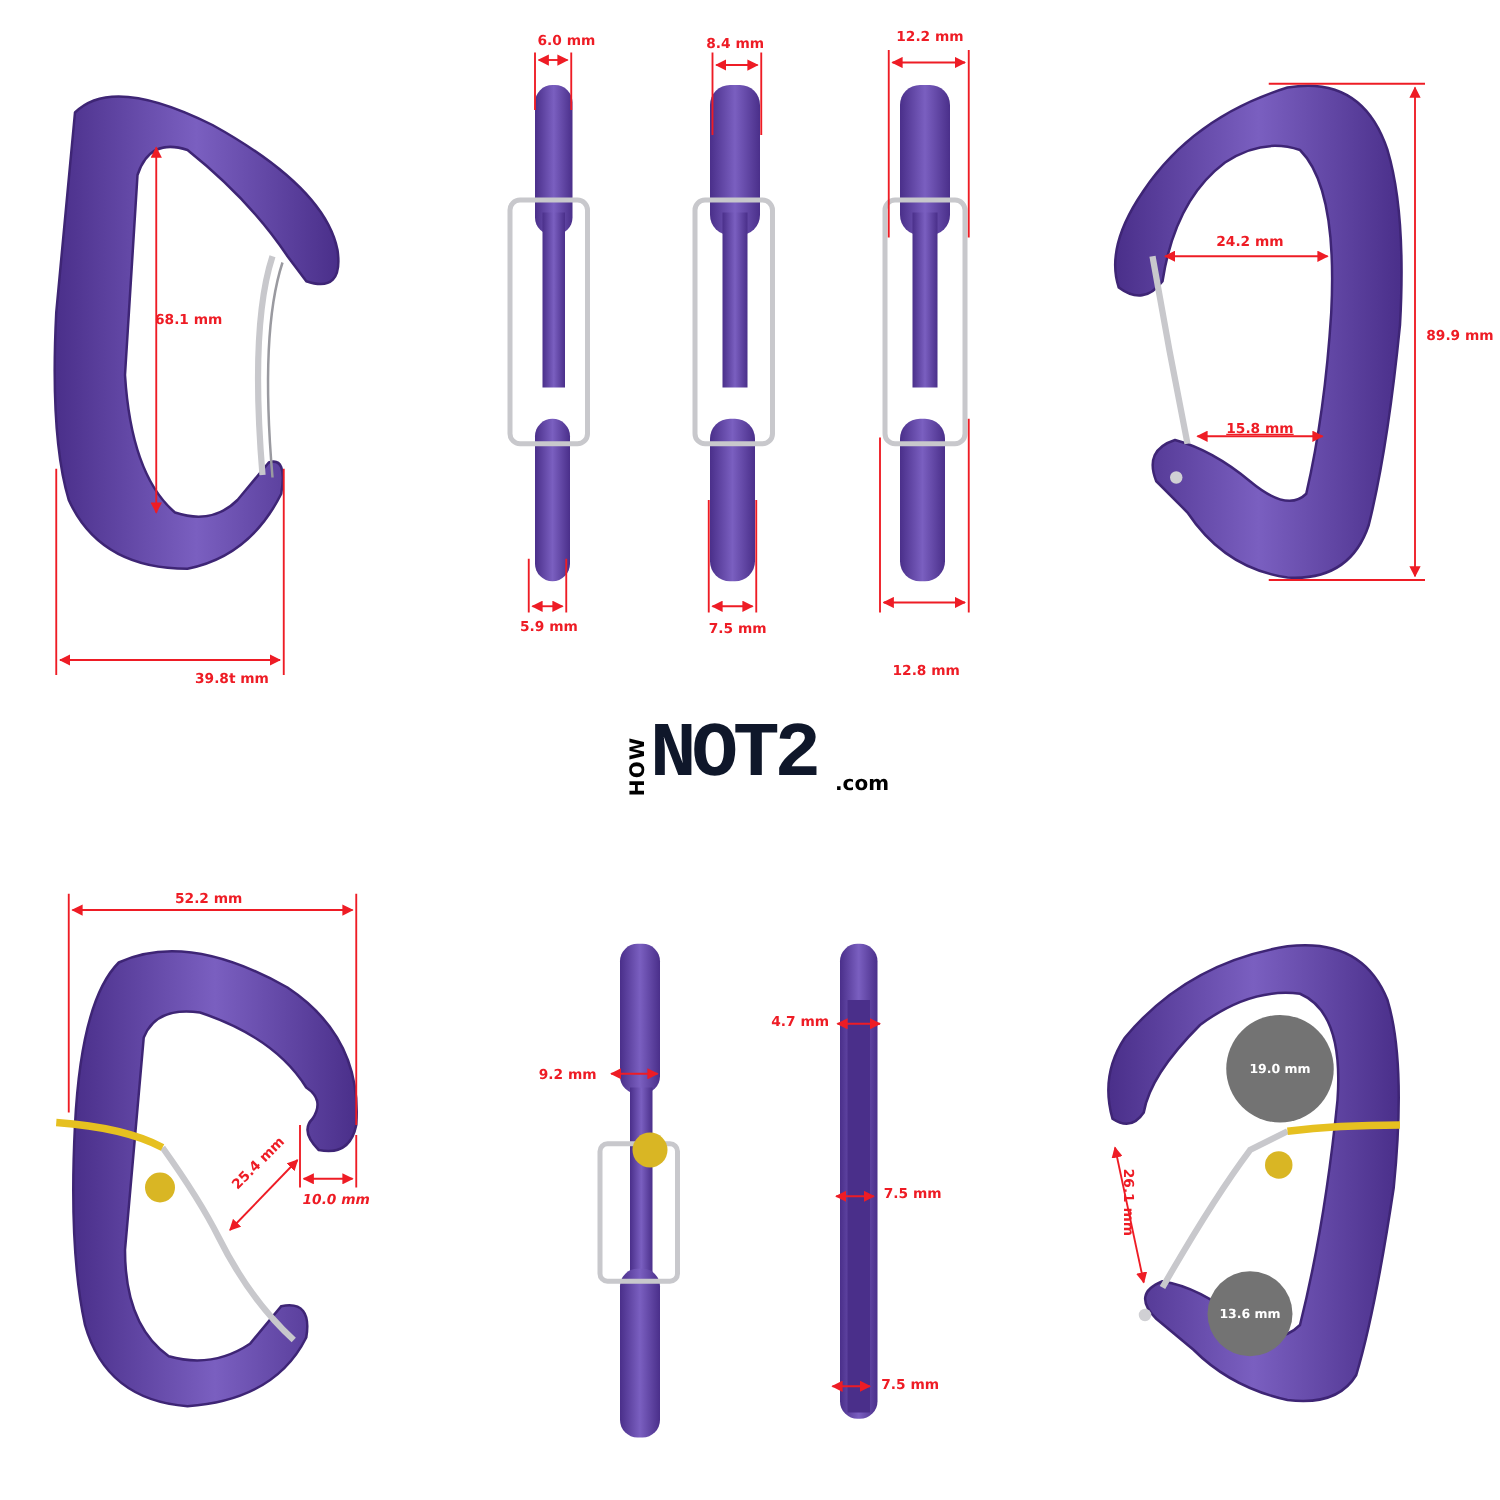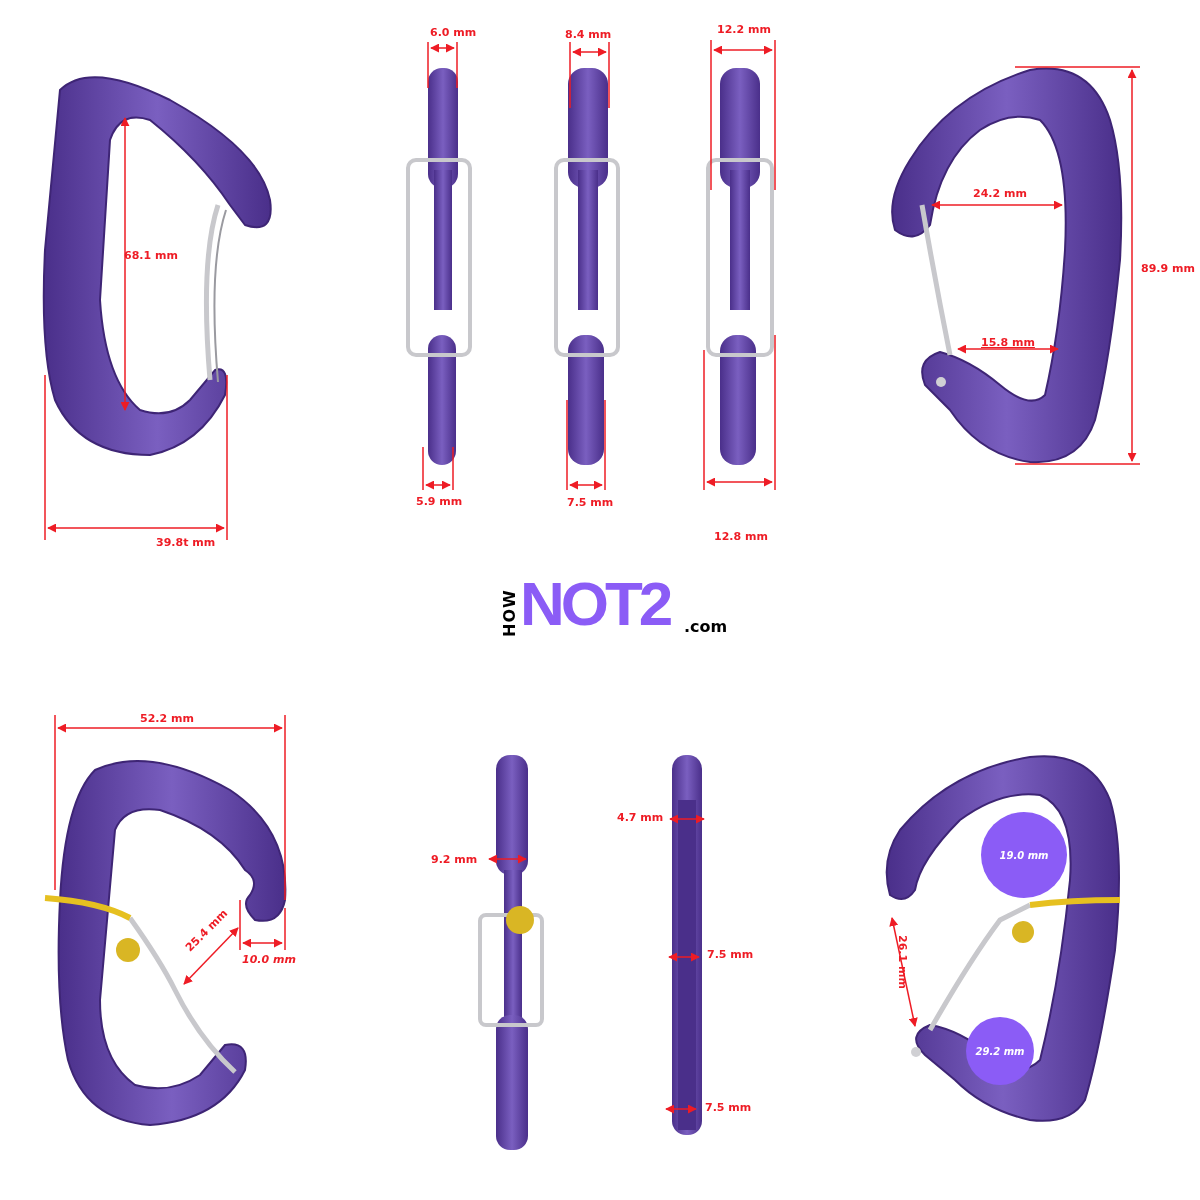--- a/index.html
+++ b/index.html
@@ -1,23 +1,23 @@
 <!DOCTYPE html>
 <html><head>
 <meta charset="utf-8">
 <style>
   html, body { margin:0; padding:0; background:#ffffff; }
   body { width:1200px; height:1200px; position:relative; overflow:hidden; font-family:"Liberation Sans", sans-serif; }
   .lbl { position:absolute; color:#ee1c25; font-weight:bold; font-size:11px; white-space:nowrap; font-family:"DejaVu Sans", sans-serif; }
   svg.layer { position:absolute; left:0; top:0; }
   .logo { position:absolute; left:500px; top:575px; width:230px; height:70px; }
   .logo .how { position:absolute; left:0; top:8px; font-weight:900; font-size:16px; transform:rotate(-90deg); transform-origin:left top; color:#000; font-family:"DejaVu Sans", sans-serif; letter-spacing:1px; }
-  .logo .big { position:absolute; left:20px; top:-6px; font-weight:900; font-size:62px; color:#8b5cf6; font-family:Liberation Sans, sans-serif; letter-spacing:-4px; line-height:70px; }
-  .logo .com { position:absolute; left:168px; top:42px; font-size:16px; font-weight:bold; color:#000; font-family:"DejaVu Sans", sans-serif;margin-left:16px; }
-  .circle { position:absolute; border-radius:50%; background:#8b5cf6; color:#fff; font-weight:bold; font-size:10px; display:flex; align-items:center; justify-content:center; font-family:"DejaVu Sans", sans-serif;font-style:italic; }
+  .logo .big { position:absolute; left:20px; top:-6px; font-weight:900; font-size:62px; color:#0f172a; font-family:Liberation Mono, monospace; letter-spacing:-4px; line-height:70px; }
+  .logo .com { position:absolute; left:168px; top:42px; font-size:16px; font-weight:bold; color:#000; font-family:"DejaVu Sans", sans-serif; }
+  .circle { position:absolute; border-radius:50%; background:#737373; color:#fff; font-weight:bold; font-size:10px; display:flex; align-items:center; justify-content:center; font-family:"DejaVu Sans", sans-serif; }
 </style>
 </head>
 <body>
 
 <svg class="layer" width="1200" height="1200" viewBox="0 0 1200 1200">
   <defs>
     <marker id="ah" viewBox="0 0 10 10" refX="9" refY="5" markerWidth="6" markerHeight="6" orient="auto-start-reverse">
       <path d="M0,0 L10,5 L0,10 z" fill="#ee1c25"></path>
     </marker>
     <linearGradient id="pg" x1="0" x2="1" y1="0" y2="0">
@@ -145,19 +145,19 @@
 <div class="lbl" style="left:242px;top:953px;font-style:italic;">10.0 mm</div>
 <div class="lbl" style="left:183px;top:945px;transform:rotate(-45deg);transform-origin:left top;">25.4 mm</div>
 
 <div class="lbl" style="left:431px;top:853px;">9.2 mm</div>
 <div class="lbl" style="left:617px;top:811px;">4.7 mm</div>
 <div class="lbl" style="left:707px;top:948px;">7.5 mm</div>
 <div class="lbl" style="left:705px;top:1101px;">7.5 mm</div>
 
 <div class="lbl" style="left:909px;top:935px;transform:rotate(90deg);transform-origin:left top;">26.1 mm</div>
 <div class="circle" style="left:981px;top:812px;width:86px;height:86px;">19.0 mm</div>
-<div class="circle" style="left:966px;top:1017px;width:68px;height:68px;">29.2 mm</div>
+<div class="circle" style="left:966px;top:1017px;width:68px;height:68px;">13.6 mm</div>
 
 <div class="logo">
   <div class="how" style="top:62px;">HOW</div>
   <div class="big">NOT2</div>
   <div class="com">.com</div>
 </div>
 
 </body></html>

